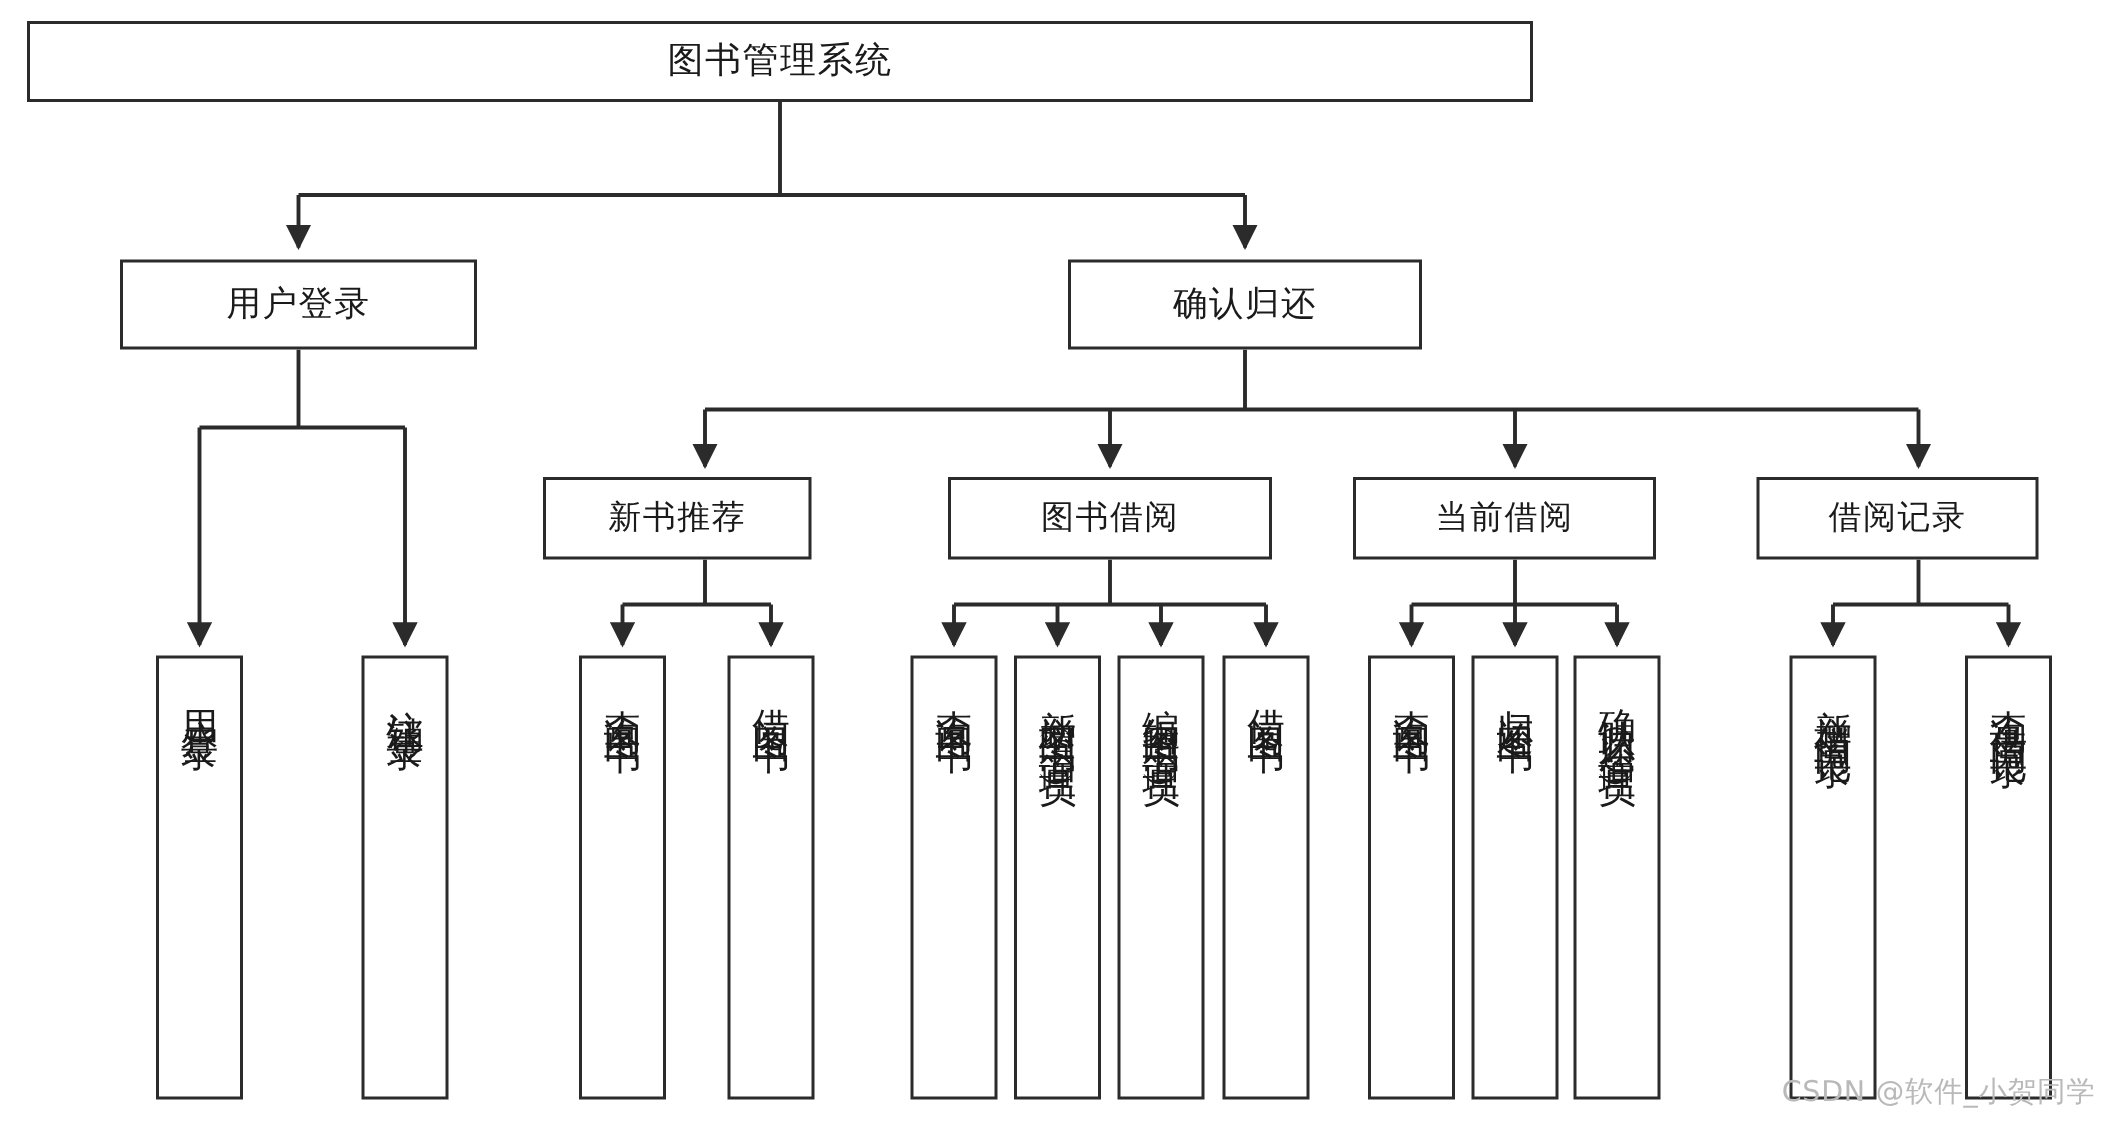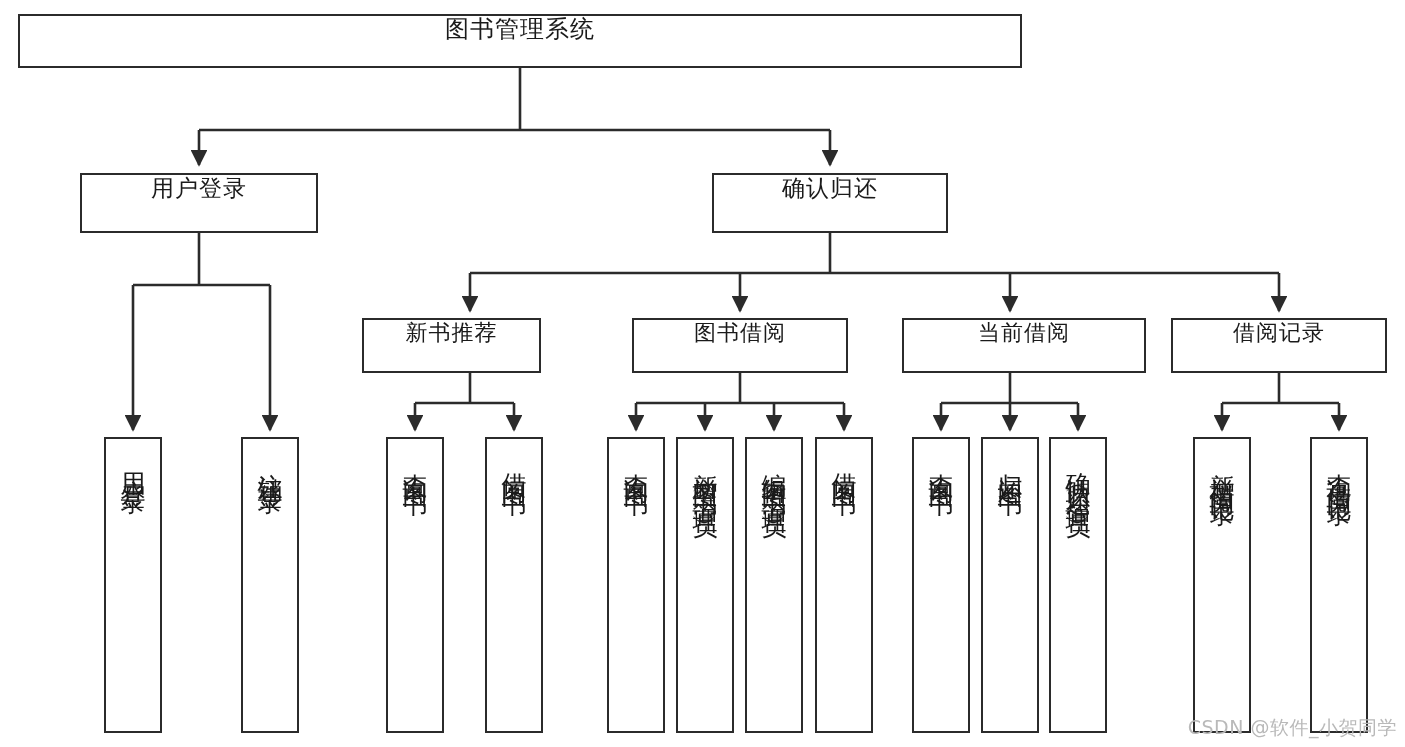--- a/index.html
+++ b/index.html
@@ -21,20 +21,21 @@
     width:1405px;
     height:747px;
     pointer-events:none;
   }
   .node{
     position:absolute;
     box-sizing:border-box;
     border:2.5px solid #2b2b2b;
     background:#ffffff;
     display:flex;
+    align-items:center;
     justify-content:center;
     z-index:2;
   }
   .node .label{
     font-size:23px;
     line-height:1.15;
     letter-spacing:1px;
     color:#1a1a1a;
     white-space:nowrap;
   }
@@ -135,24 +136,24 @@
   <div class="node lvl2" style="left:712px; top:173px; width:236px; height:60px;">
     <span class="label">确认归还</span>
   </div>
 
   <div class="node lvl3" style="left:362px; top:318px; width:179px; height:55px;">
     <span class="label">新书推荐</span>
   </div>
   <div class="node lvl3" style="left:632px; top:318px; width:216px; height:55px;">
     <span class="label">图书借阅</span>
   </div>
-  <div class="node lvl3" style="left:902px; top:318px; width:244px; height:55px;">
+  <div class="node lvl3" style="left:902px; top:318px; width:202px; height:55px;">
     <span class="label">当前借阅</span>
   </div>
-  <div class="node lvl3" style="left:1171px; top:318px; width:216px; height:55px;">
+  <div class="node lvl3" style="left:1171px; top:318px; width:188px; height:55px;">
     <span class="label">借阅记录</span>
   </div>
 
   <div class="node leaf" style="left:104px; top:437px; width:58px; height:296px;">
     <span class="label">用户登录</span>
   </div>
   <div class="node leaf" style="left:241px; top:437px; width:58px; height:296px;">
     <span class="label">注销登录</span>
   </div>
 

